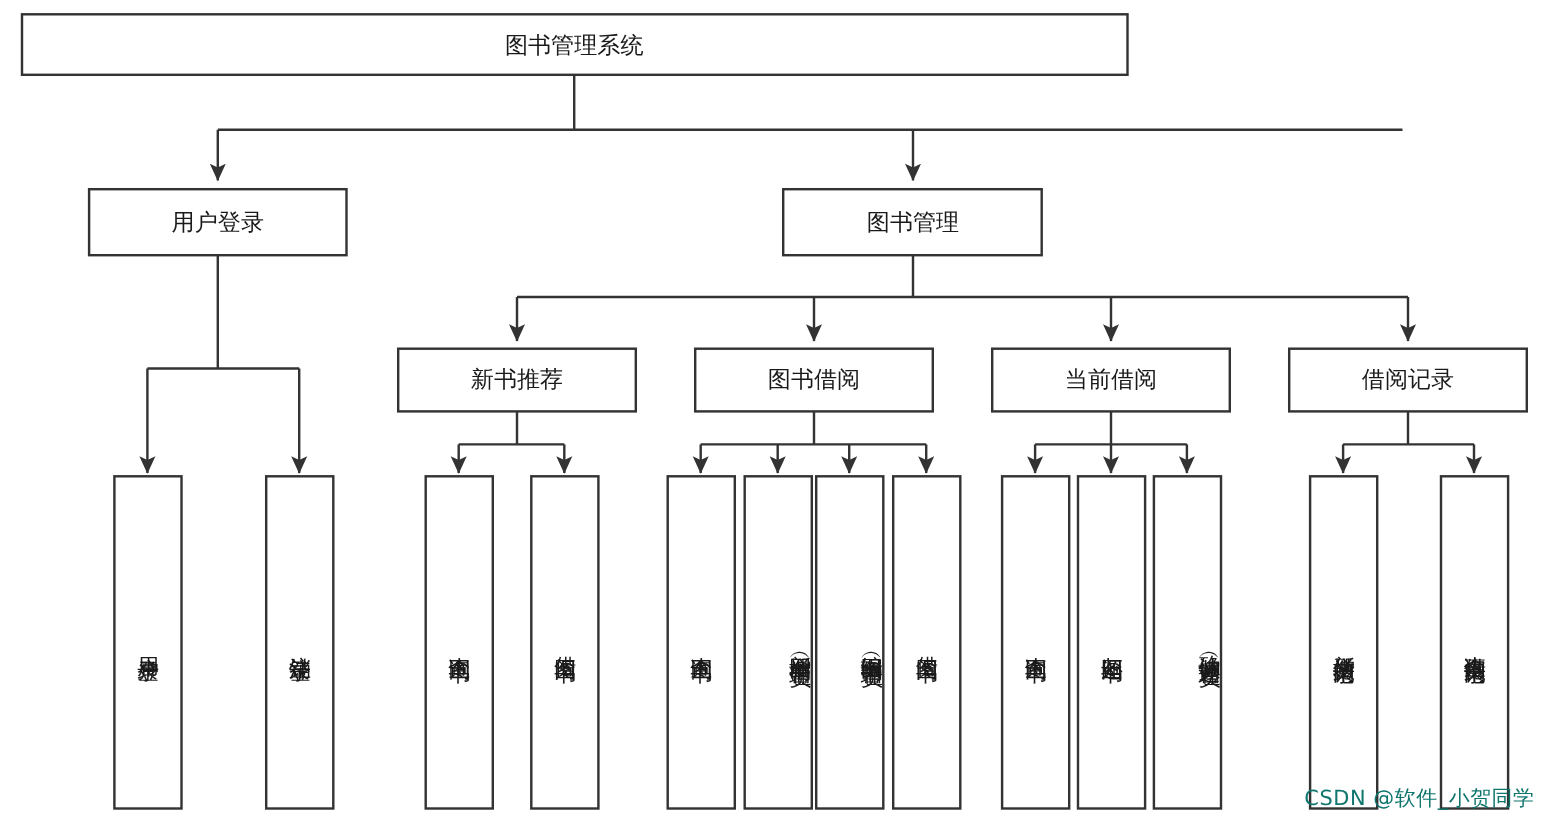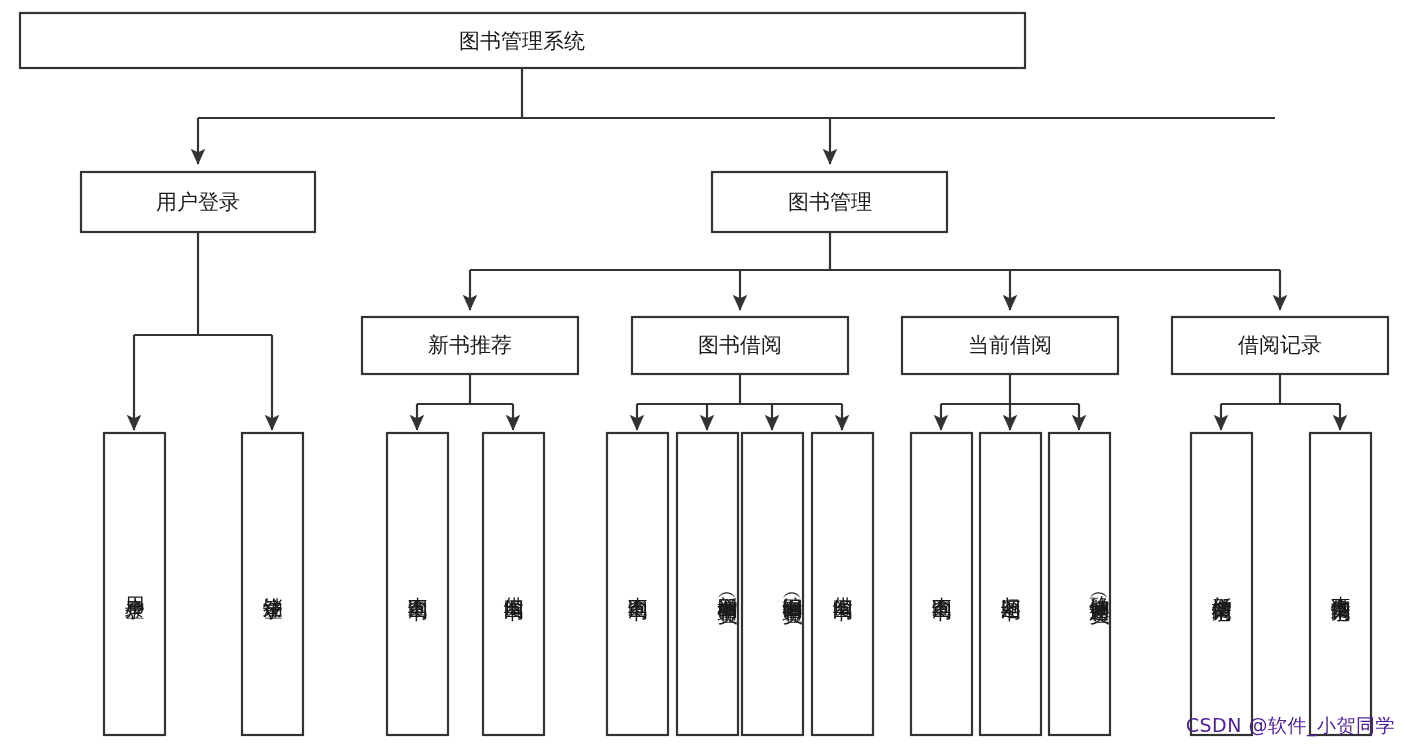--- a/index.html
+++ b/index.html
@@ -65,21 +65,21 @@
   }
   .vlabel.center-v {
     align-items: center;
   }
   .watermark {
     position: absolute;
     right: 10px;
     bottom: 8px;
     font-family: "DejaVu Sans", "Liberation Sans", sans-serif;
     font-size: 19px;
-    color: #4c1d95;
+    color: #0f766e;
     white-space: nowrap;
     letter-spacing: 0.5px;
   }
 </style>
 </head>
 <body>
 
 <div id="diagram-root">
 
   <svg id="tree-svg" viewBox="0 0 1405 747">

